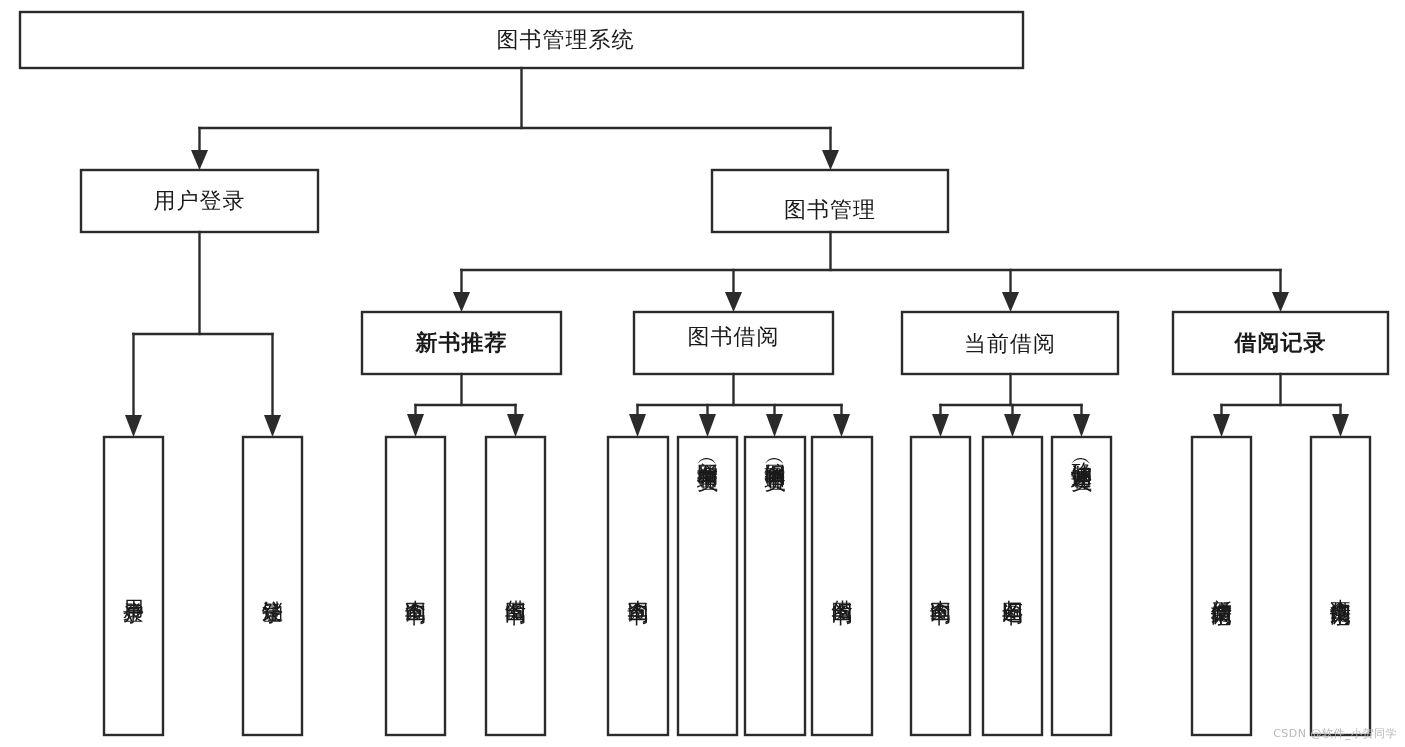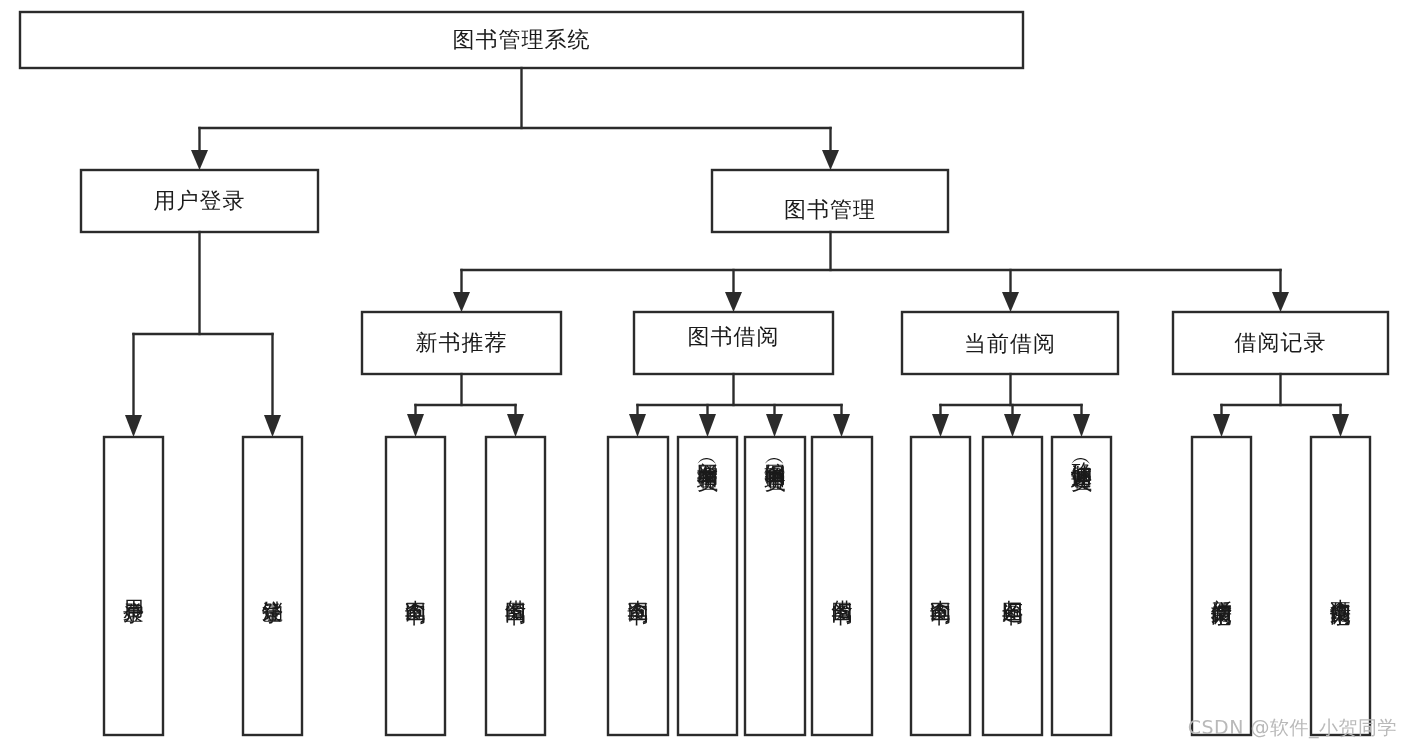--- a/index.html
+++ b/index.html
@@ -71,21 +71,21 @@
     font-size: 22px;
     color: #1a1a1a;
     letter-spacing: 1px;
     white-space: nowrap;
   }
   .watermark {
     position: absolute;
     right: 8px;
     bottom: 6px;
     font-family: "DejaVu Sans", "Liberation Sans", sans-serif;
-    font-size: 19px;
+    font-size: 11px;
     color: #b9b9b9;
     letter-spacing: 0.5px;
     white-space: nowrap;
   }
 </style>
 </head>
 <body>
 
 <div id="diagram-root">
 
@@ -173,41 +173,41 @@
 
     <path class="connector" d="M 1280.5 374 L 1280.5 405"></path>
     <path class="connector" d="M 1221.5 405 L 1340.5 405"></path>
     <path class="connector" d="M 1221.5 405 L 1221.5 417"></path>
     <path class="connector" d="M 1340.5 405 L 1340.5 417"></path>
     <polygon class="arrow-head" points="1213,414 1230,414 1221.5,437"></polygon>
     <polygon class="arrow-head" points="1332,414 1349,414 1340.5,437"></polygon>
 
   </svg>
 
-  <div class="hlabel-wrap" style="left:20px; top:12px; width:1003px; height:56px;">
+  <div class="hlabel-wrap" style="left:20px; top:12px; width:1003px; height:56px;padding-left:44px;">
     <span class="hlabel-text">图书管理系统</span>
   </div>
 
   <div class="hlabel-wrap" style="left:81px; top:170px; width:237px; height:62px;">
     <span class="hlabel-text">用户登录</span>
   </div>
   <div class="hlabel-wrap" style="left:712px; top:170px; width:236px; height:80px;">
     <span class="hlabel-text">图书管理</span>
   </div>
 
-  <div class="hlabel-wrap" style="left:362px; top:312px; width:199px; height:62px;">
+  <div class="hlabel-wrap" style="left:362px; top:312px; width:199px; height:62px;font-weight:bold;">
     <span class="hlabel-text">新书推荐</span>
   </div>
   <div class="hlabel-wrap" style="left:634px; top:312px; width:199px; height:50px;">
     <span class="hlabel-text">图书借阅</span>
   </div>
   <div class="hlabel-wrap" style="left:902px; top:312px; width:216px; height:64px;">
     <span class="hlabel-text">当前借阅</span>
   </div>
-  <div class="hlabel-wrap" style="left:1173px; top:312px; width:215px; height:62px;">
+  <div class="hlabel-wrap" style="left:1173px; top:312px; width:215px; height:62px;font-weight:bold;">
     <span class="hlabel-text">借阅记录</span>
   </div>
 
   <div class="vlabel-wrap" style="left:104px; top:437px; width:59px; height:298px;">
     <span class="vlabel-text">用户登录</span>
   </div>
   <div class="vlabel-wrap" style="left:243px; top:437px; width:59px; height:298px;">
     <span class="vlabel-text">注销登录</span>
   </div>
 

